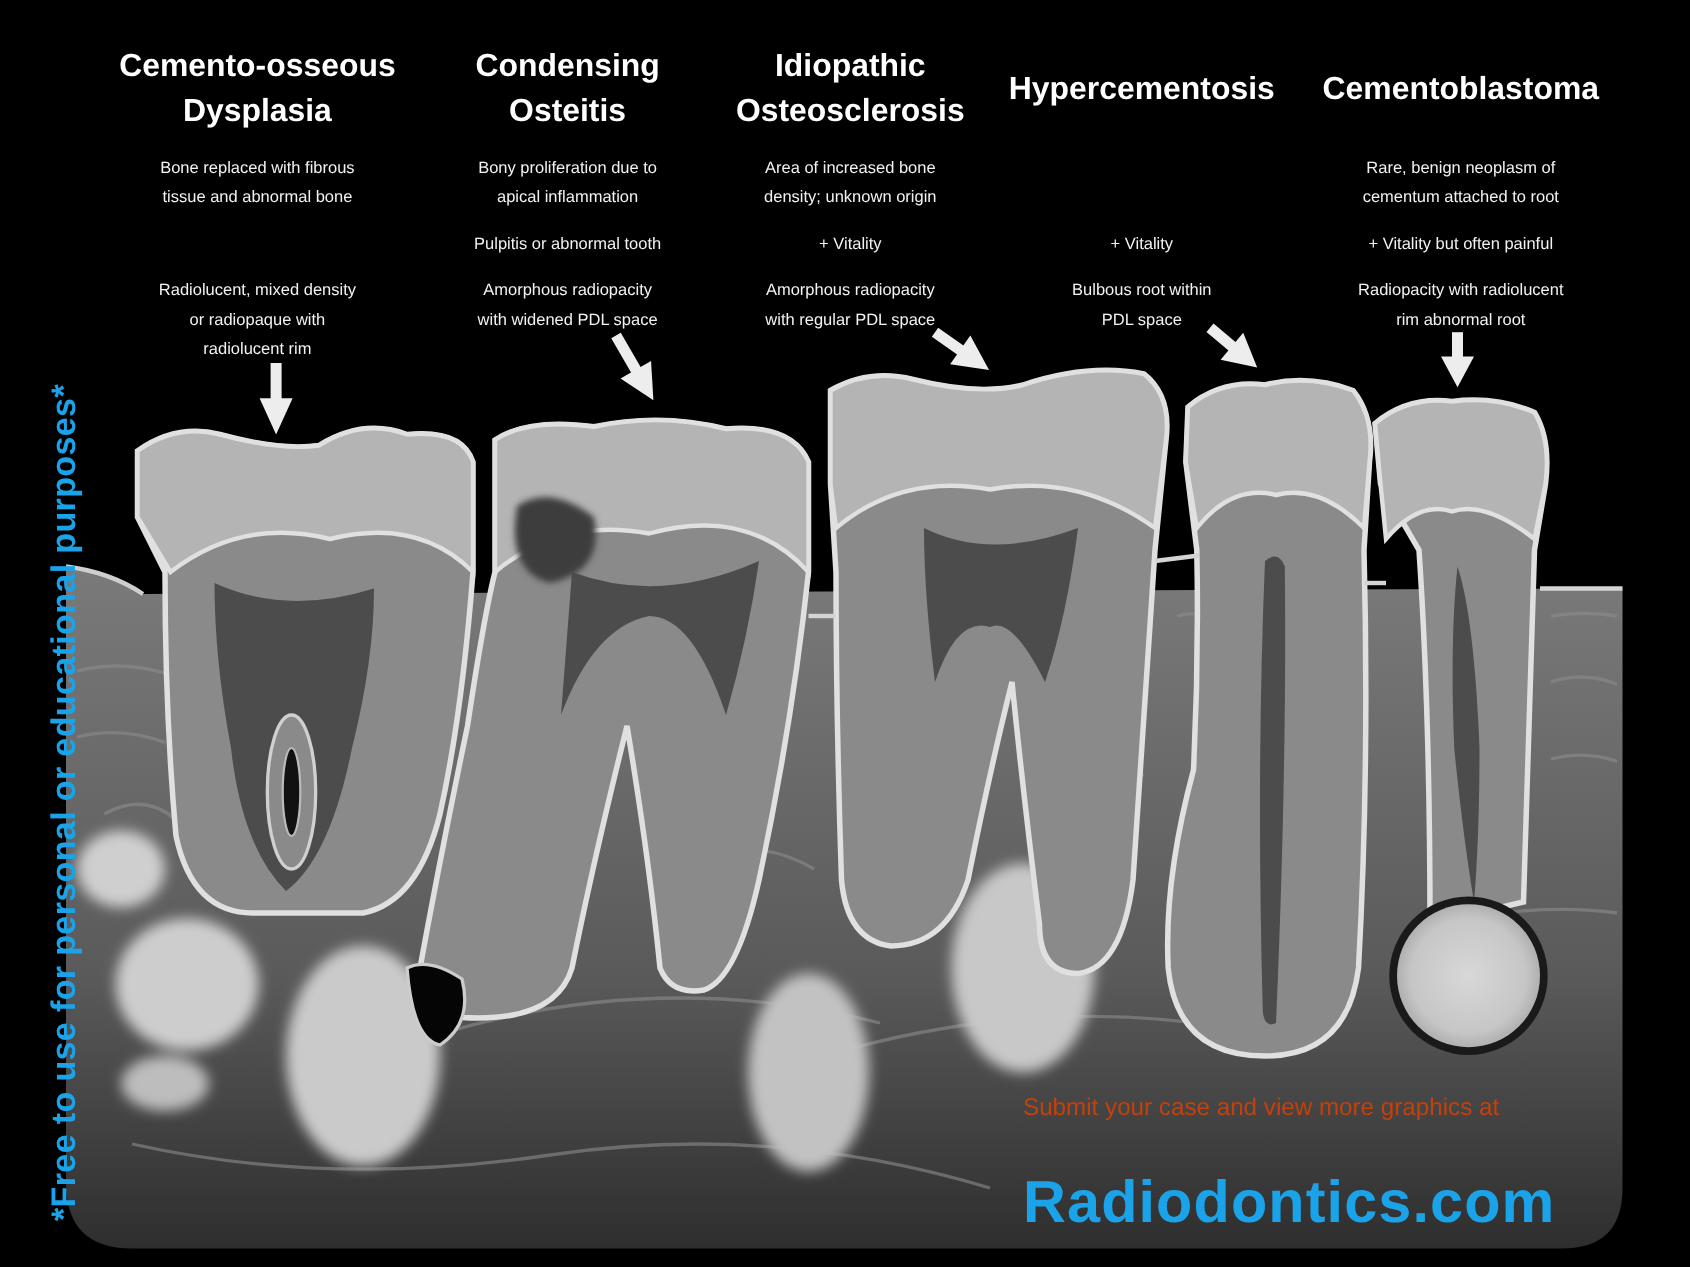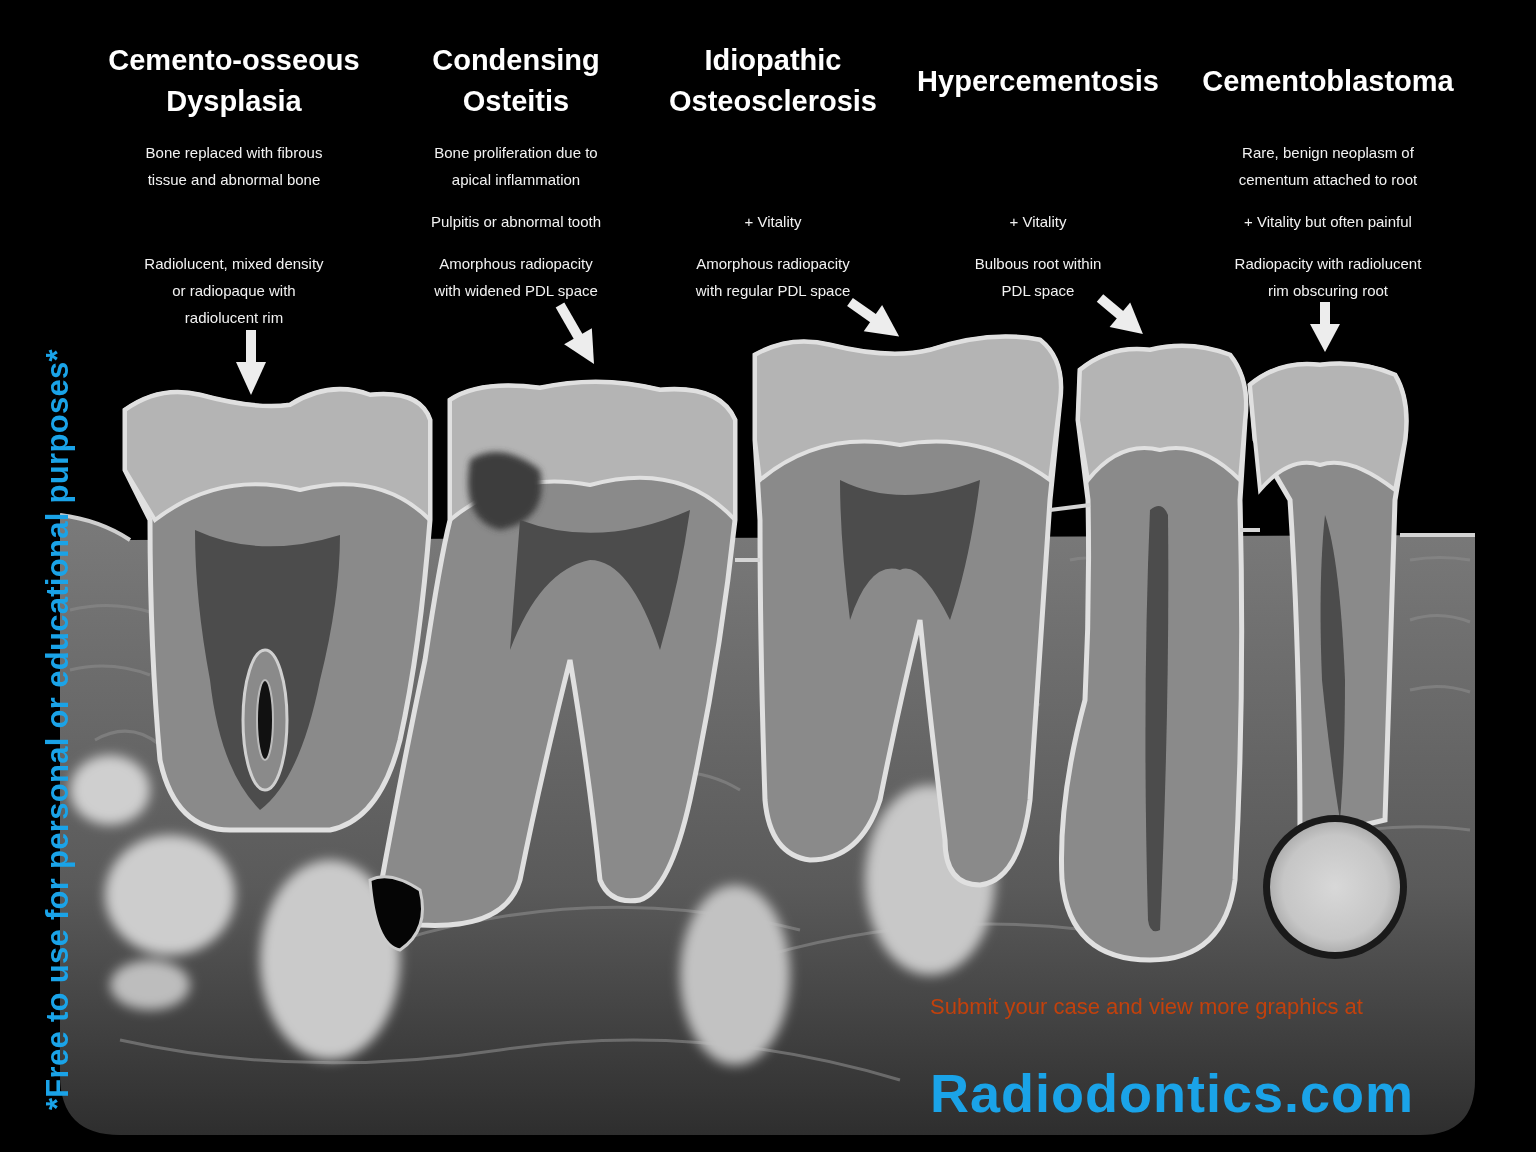--- a/index.html
+++ b/index.html
@@ -150,36 +150,40 @@
     <p class="desc">or radiopaque with</p>
     <p class="desc">radiolucent rim</p>
   </div>
 </div>
 
 <div class="col" style="left:385px; top:36px; width:262px;">
   <div class="hdr">
     <h2><span>Condensing</span><br><span>Osteitis</span></h2>
   </div>
   <div class="blk1">
-    <p class="desc">Bone proliferation due to</p>
+    <p class="desc">Bony proliferation due to</p>
     <p class="desc">apical inflammation</p>
   </div>
   <div class="blk2">
     <p class="desc">Pulpitis or abnormal tooth</p>
   </div>
   <div class="blk3">
     <p class="desc">Amorphous radiopacity</p>
     <p class="desc">with widened PDL space</p>
   </div>
 </div>
 
 <div class="col" style="left:653px; top:36px; width:240px;">
   <div class="hdr">
     <h2><span>Idiopathic</span><br><span>Osteosclerosis</span></h2>
   </div>
+  <div class="blk1">
+    <p class="desc">Area of increased bone</p>
+    <p class="desc">density; unknown origin</p>
+  </div>
   <div class="blk2">
     <p class="desc">+ Vitality</p>
   </div>
   <div class="blk3">
     <p class="desc">Amorphous radiopacity</p>
     <p class="desc">with regular PDL space</p>
   </div>
 </div>
 
 <div class="col" style="left:906px; top:36px; width:264px;">
@@ -201,20 +205,20 @@
   </div>
   <div class="blk1">
     <p class="desc">Rare, benign neoplasm of</p>
     <p class="desc">cementum attached to root</p>
   </div>
   <div class="blk2">
     <p class="desc">+ Vitality but often painful</p>
   </div>
   <div class="blk3">
     <p class="desc">Radiopacity with radiolucent</p>
-    <p class="desc">rim obscuring root</p>
+    <p class="desc">rim abnormal root</p>
   </div>
 </div>
 
 <div class="side-note">*Free to use for personal or educational purposes*</div>
 
 <div class="submit">Submit your case and view more graphics at</div>
 <div class="brand">Radiodontics.com</div>
 
 </body></html>

